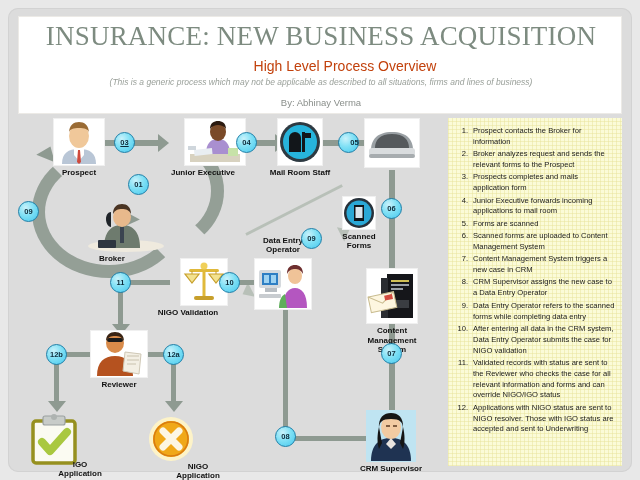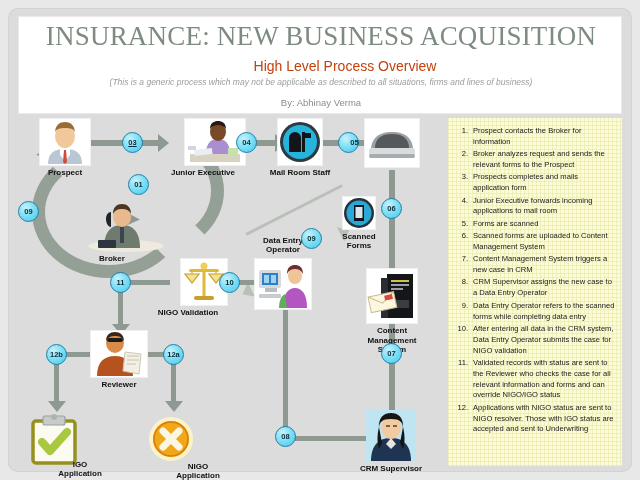--- a/index.html
+++ b/index.html
@@ -107,21 +107,21 @@
 
     <div class="arrow" style="left:36px;top:234px;width:42px;height:5px;"></div>
     <div class="arrow" style="left:36px;top:234px;width:5px;height:52px;"></div>
     <div class="ah" style="left:30px;top:283px;border-top:11px solid #8e9a91;border-left:9px solid transparent;border-right:9px solid transparent;"></div>
 
     <div style="position:absolute;left:14px;top:28px;width:128px;height:106px;border:13px solid #8e9a91;border-radius:50%;border-top-color:transparent;border-right-color:transparent;opacity:.92;"></div>
     <div class="ah" style="left:20px;top:28px;border-bottom:13px solid #8e9a91;border-left:10px solid transparent;border-right:10px solid transparent;transform:rotate(22deg);"></div>
     <div style="position:absolute;left:64px;top:10px;width:116px;height:100px;border:13px solid #8e9a91;border-radius:50%;border-left-color:transparent;border-top-color:transparent;border-bottom-color:transparent;opacity:.92;"></div>
     <div class="ah" style="left:100px;top:96px;border-top:13px solid #8e9a91;border-left:10px solid transparent;border-right:10px solid transparent;transform:rotate(28deg);"></div>
 
-    <div class="node" style="left:21px;top:0px;">
+    <div class="node" style="left:35px;top:0px;">
       <div class="card" style="width:52px;height:48px;">
         <svg width="46" height="44" viewBox="0 0 46 44">
           <rect x="0" y="0" width="46" height="44" fill="#ffffff"></rect>
           <path d="M6 44c0-11 6-15 17-15s17 4 17 15z" fill="#b9c6d6"></path>
           <path d="M18 27h10v8l-5 6-5-6z" fill="#ffffff"></path>
           <path d="M22 30h2l1 12-2 2-2-2z" fill="#cf4a3c"></path>
           <ellipse cx="23" cy="16" rx="10" ry="12" fill="#f0c89a"></ellipse>
           <path d="M13 13c0-8 5-11 10-11s10 3 10 11c0-4-5-5-10-5s-10 1-10 5z" fill="#9a6b34"></path>
         </svg>
       </div>
@@ -309,21 +309,21 @@
           <circle cx="24" cy="24" r="22" fill="#fdf3c8"></circle>
           <circle cx="24" cy="24" r="18" fill="#f0a818"></circle>
           <circle cx="24" cy="24" r="17" fill="none" stroke="#d97b10" stroke-width="1.5"></circle>
           <path d="M16 16l16 16M32 16l-16 16" stroke="#fdf6e3" stroke-width="7" stroke-linecap="round"></path>
         </svg>
       </div>
       <div class="cap" style="top:48px;left:52px;white-space:pre-line;">NIGO
 Application</div>
     </div>
 
-    <div class="badge" style="left:104px;top:14px;text-decoration:underline;">03</div>
+    <div class="badge" style="left:96px;top:14px;text-decoration:underline;">03</div>
     <div class="badge" style="left:110px;top:56px;">01</div>
     <div class="badge" style="left:0px;top:83px;">09</div>
     <div class="badge" style="left:218px;top:14px;">04</div>
     <div class="badge" style="left:320px;top:14px;padding-left:12px;">05</div>
     <div class="badge" style="left:363px;top:80px;">06</div>
     <div class="badge" style="left:363px;top:225px;">07</div>
     <div class="badge" style="left:257px;top:308px;">08</div>
     <div class="badge" style="left:283px;top:110px;">09</div>
     <div class="badge" style="left:201px;top:154px;">10</div>
     <div class="badge" style="left:92px;top:154px;">11</div>

